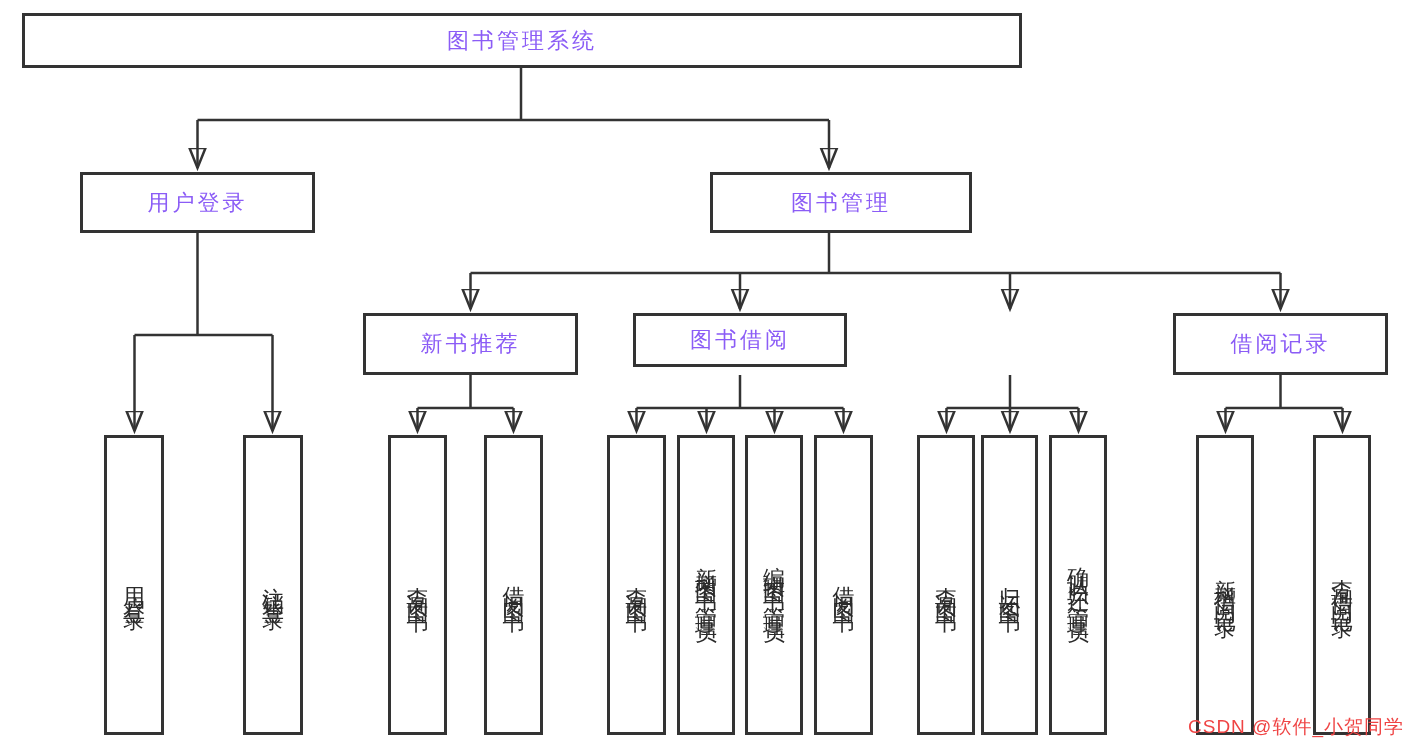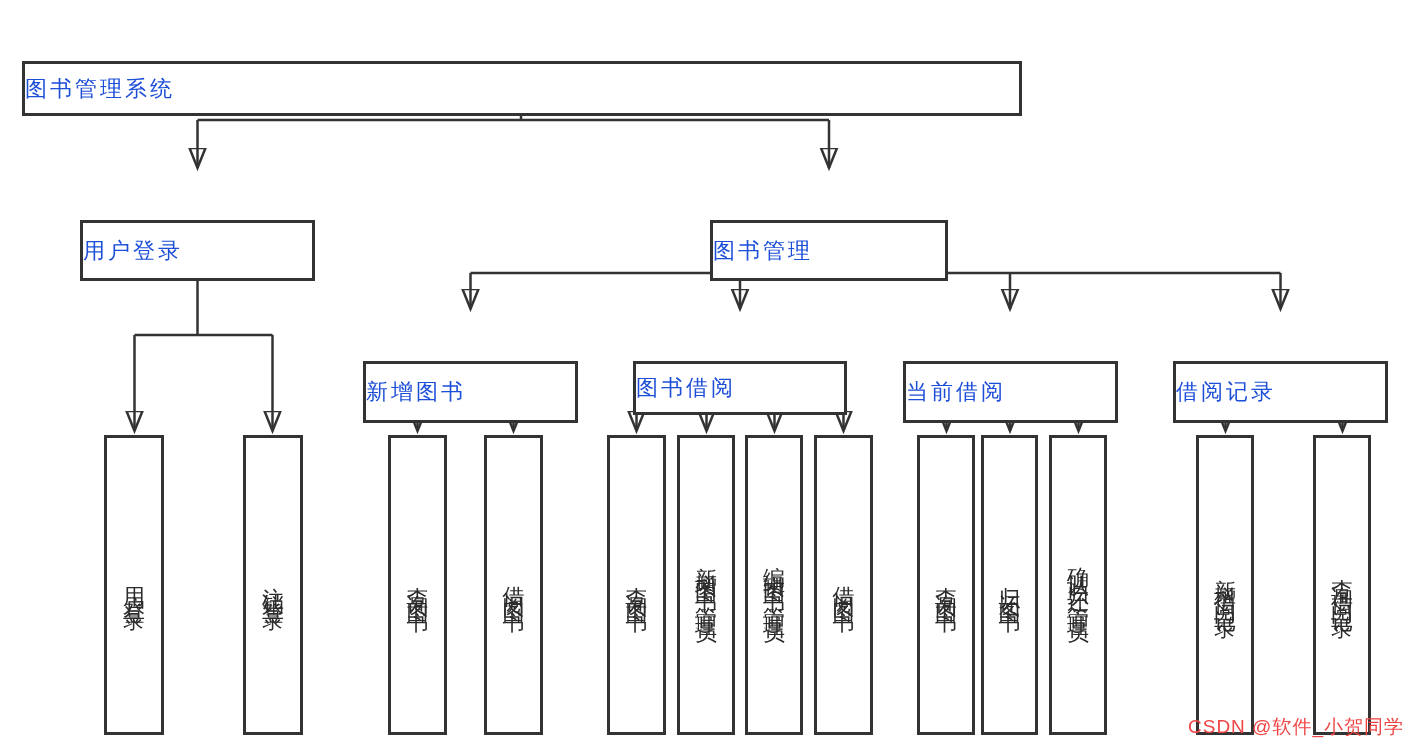--- a/index.html
+++ b/index.html
@@ -22,25 +22,25 @@
     stroke-width: 2.5;
     fill: none;
   }
   .hbox {
     position: absolute;
     box-sizing: border-box;
     background: #ffffff;
     border: 3px solid #333333;
     display: flex;
     align-items: center;
-    color: #1d4ed8;
+    justify-content: center;
+    color: #8b5cf6;
     font-size: 22px;
     letter-spacing: 3px;
     white-space: nowrap;
-    margin-top: 48px;
   }
   .vbox {
     position: absolute;
     box-sizing: border-box;
     background: #ffffff;
     border: 3px solid #333333;
     top: 435px;
     height: 300px;
     display: flex;
     align-items: center;
@@ -119,32 +119,29 @@
     <path d="M1342.5,408 V431" marker-end="url(#arrow)"></path>
   </svg>
 
   <div class="hbox" style="left:22px; top:13px; width:1000px; height:55px;">
     <span>图书管理系统</span>
   </div>
 
   <div class="hbox" style="left:80px; top:172px; width:235px; height:61px;">
     <span>用户登录</span>
   </div>
-  <div class="hbox" style="left:710px; top:172px; width:238px; height:61px;">
+  <div class="hbox" style="left:710px; top:172px; width:262px; height:61px;">
     <span>图书管理</span>
   </div>
 
   <div class="hbox" style="left:363px; top:313px; width:215px; height:62px;">
-    <span>新增图书</span>
+    <span>新书推荐</span>
   </div>
   <div class="hbox" style="left:633px; top:313px; width:214px; height:54px;">
     <span>图书借阅</span>
-  </div>
-  <div class="hbox" style="left:903px; top:313px; width:215px; height:62px;">
-    <span>当前借阅</span>
   </div>
   <div class="hbox" style="left:1173px; top:313px; width:215px; height:62px;">
     <span>借阅记录</span>
   </div>
 
   <div class="vbox" style="left:104px; width:60px;">
     <span class="vtext">用户登录</span>
   </div>
   <div class="vbox" style="left:243px; width:60px;">
     <span class="vtext">注销登录</span>

